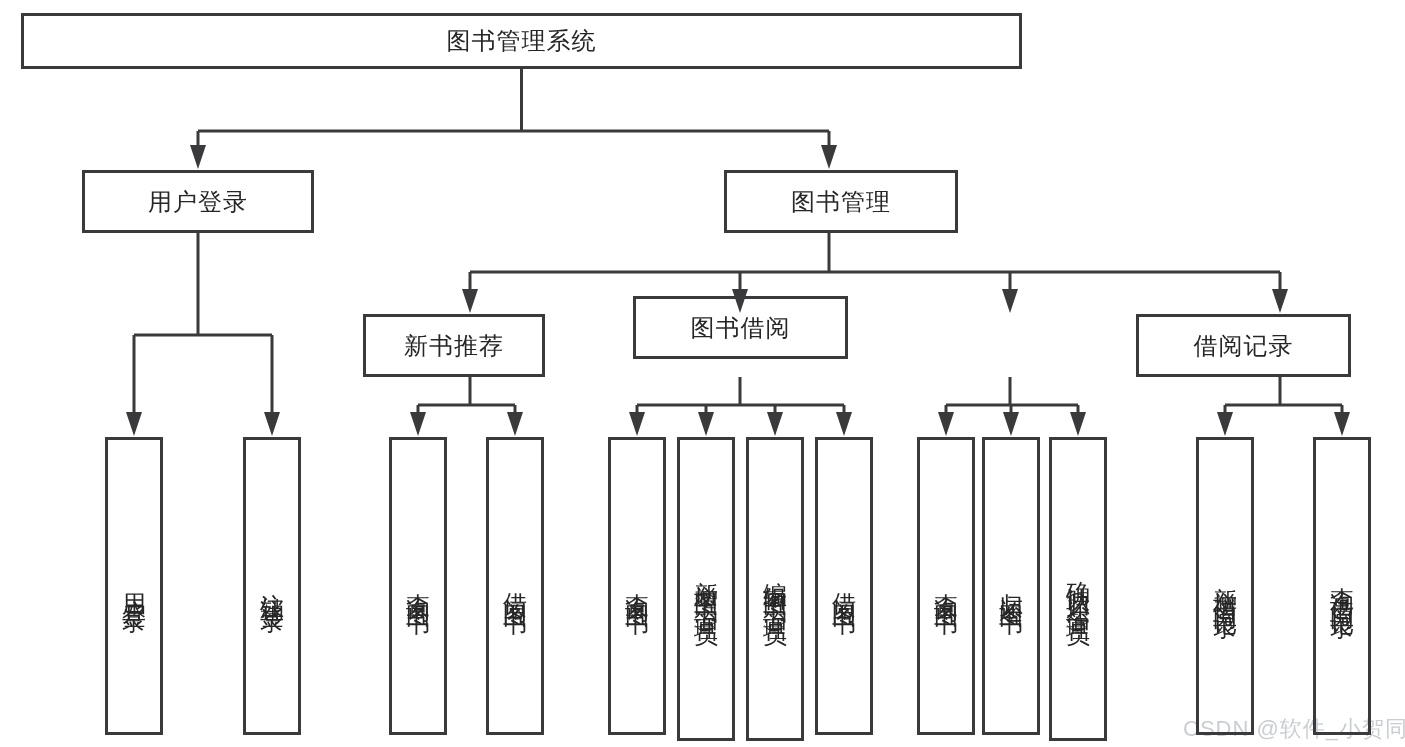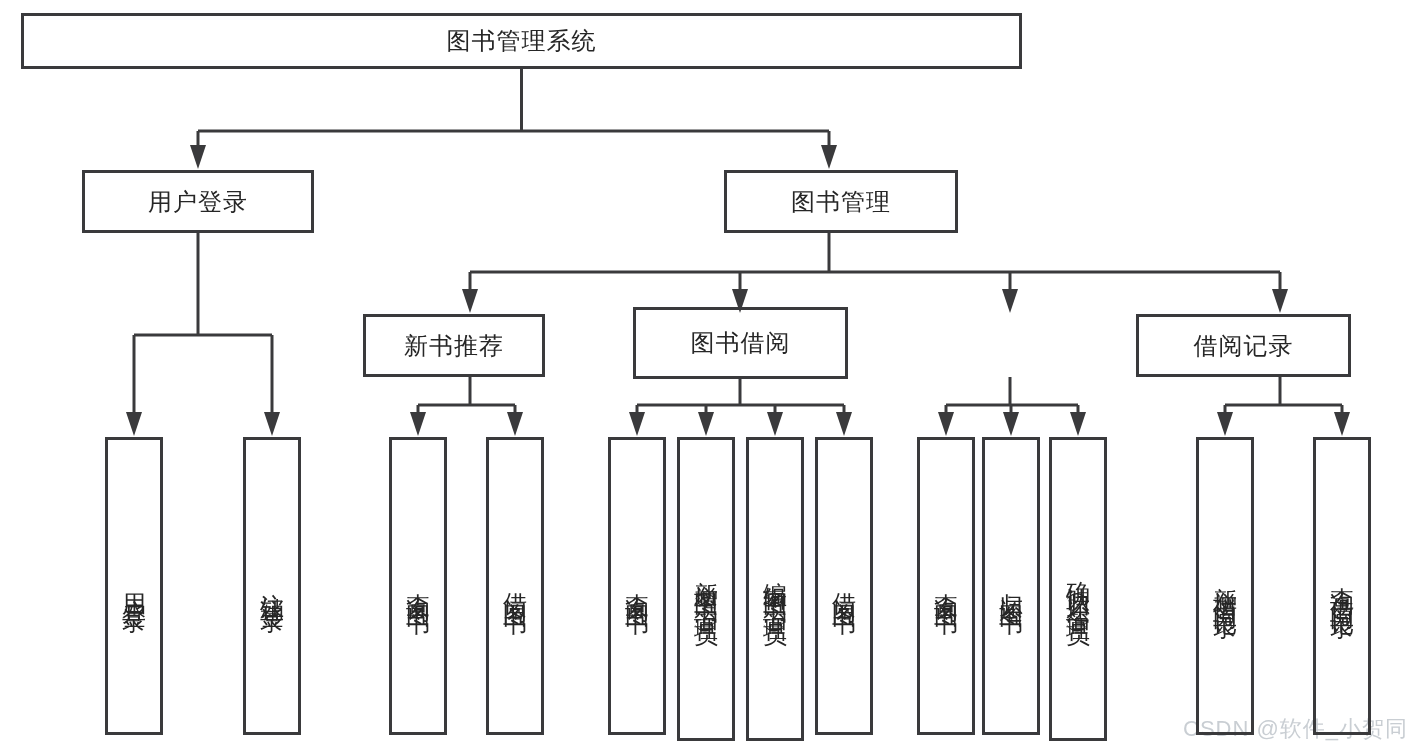--- a/index.html
+++ b/index.html
@@ -126,21 +126,21 @@
   <div class="hbox" style="left:82px;top:170px;width:232px;height:63px">
     <span class="lbl">用户登录</span>
   </div>
   <div class="hbox" style="left:724px;top:170px;width:234px;height:63px">
     <span class="lbl">图书管理</span>
   </div>
 
   <div class="hbox" style="left:363px;top:314px;width:182px;height:63px">
     <span class="lbl">新书推荐</span>
   </div>
-  <div class="hbox" style="left:633px;top:307px;width:215px;height:72px">
+  <div class="hbox" style="left:633px;top:296px;width:215px;height:63px">
     <span class="lbl">图书借阅</span>
   </div>
   <div class="hbox" style="left:1136px;top:314px;width:215px;height:63px">
     <span class="lbl">借阅记录</span>
   </div>
 
   <div class="vbox" style="left:105px">
     <span class="lbl">用户登录</span>
   </div>
   <div class="vbox" style="left:243px">

